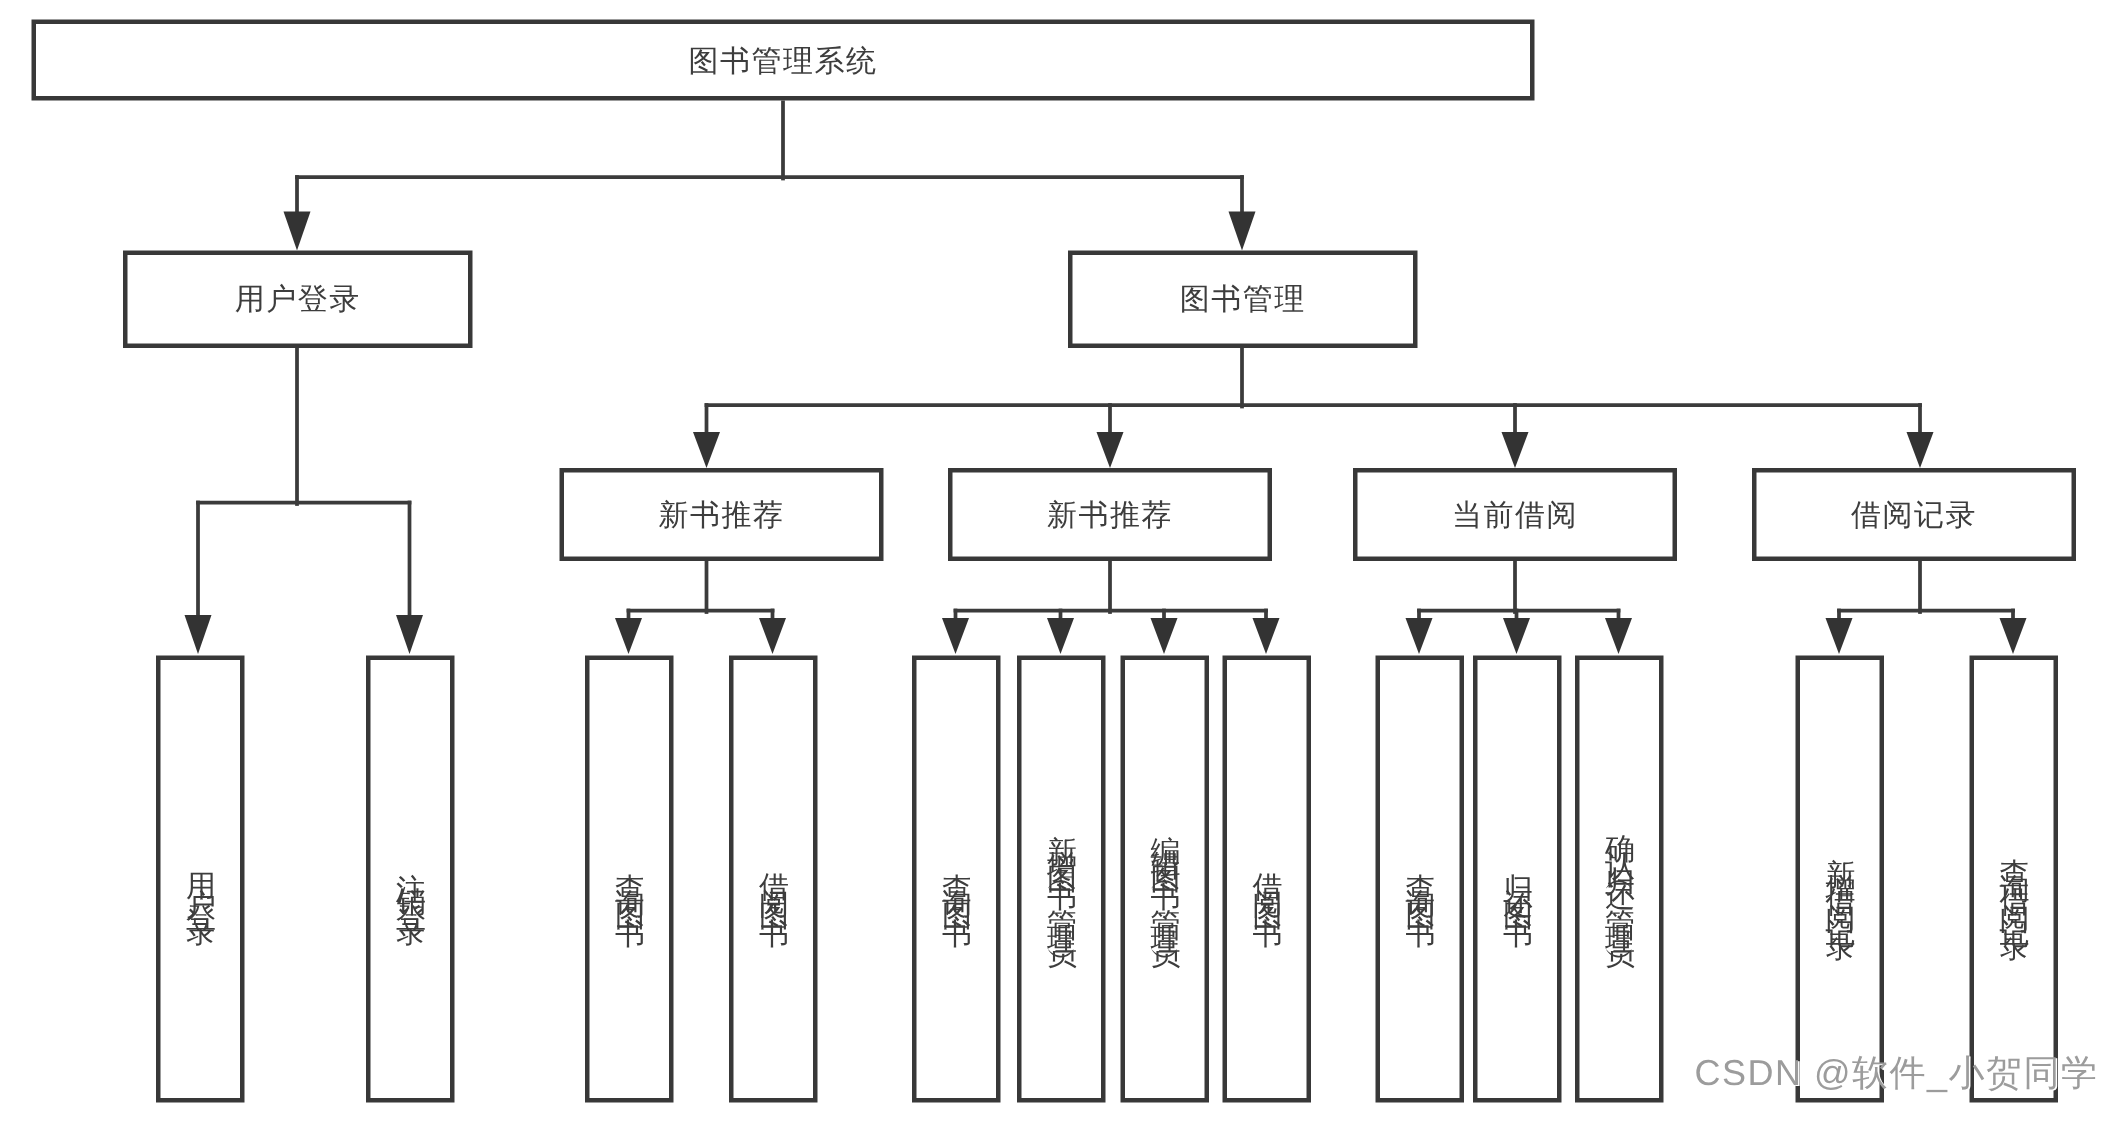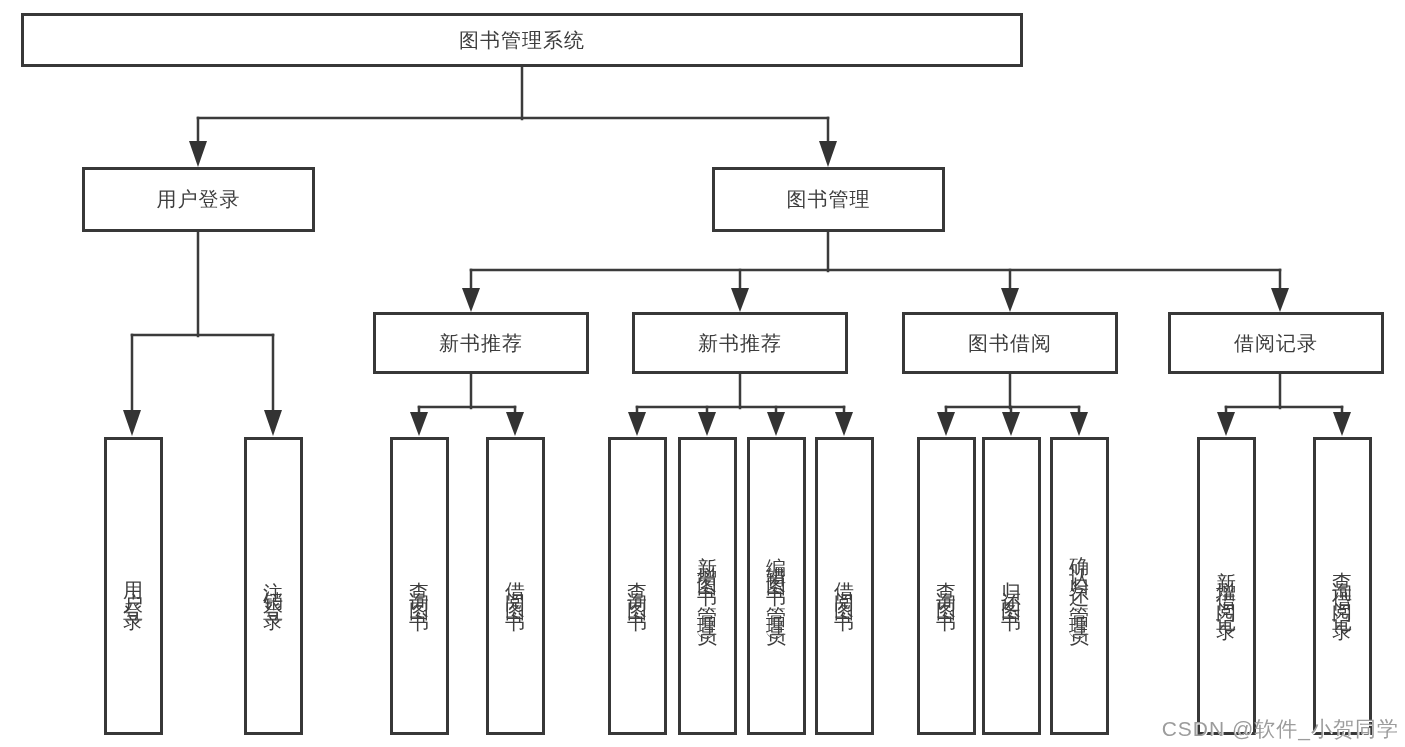--- a/index.html
+++ b/index.html
@@ -58,22 +58,22 @@
   .lf1  { left: 104px; }  .lf2  { left: 244px; }
   .lf3  { left: 390px; }  .lf4  { left: 486px; }
   .lf5  { left: 608px; }  .lf6  { left: 678px; }
   .lf7  { left: 747px; }  .lf8  { left: 815px; }
   .lf9  { left: 917px; }  .lf10 { left: 982px; }
   .lf11 { left: 1050px; } .lf12 { left: 1197px; }
   .lf13 { left: 1313px; }
   .watermark {
     position: absolute;
     right: 6px;
-    bottom: 4px;
-    font-size: 21px;
+    bottom: 16px;
+    font-size: 24px;
     color: #9c9c9c;
     letter-spacing: 1px;
     text-shadow: 1px 1px 0 #ffffff;
     z-index: 5;
     white-space: nowrap;
   }
 </style>
 </head>
 <body>
 
@@ -155,21 +155,21 @@
     </g>
   </svg>
 
   <div class="box root">图书管理系统</div>
 
   <div class="box l2a">用户登录</div>
   <div class="box l2b">图书管理</div>
 
   <div class="box l3 l3a">新书推荐</div>
   <div class="box l3 l3b">新书推荐</div>
-  <div class="box l3 l3c">图书借阅</div>
+  <div class="box l3 l3c">当前借阅</div>
   <div class="box l3 l3d">借阅记录</div>
 
   <div class="box leaf lf1">
       <span>用户登录</span>
     </div>
   <div class="box leaf lf2">
       <span>注销登录</span>
     </div>
 
   <div class="box leaf lf3">

